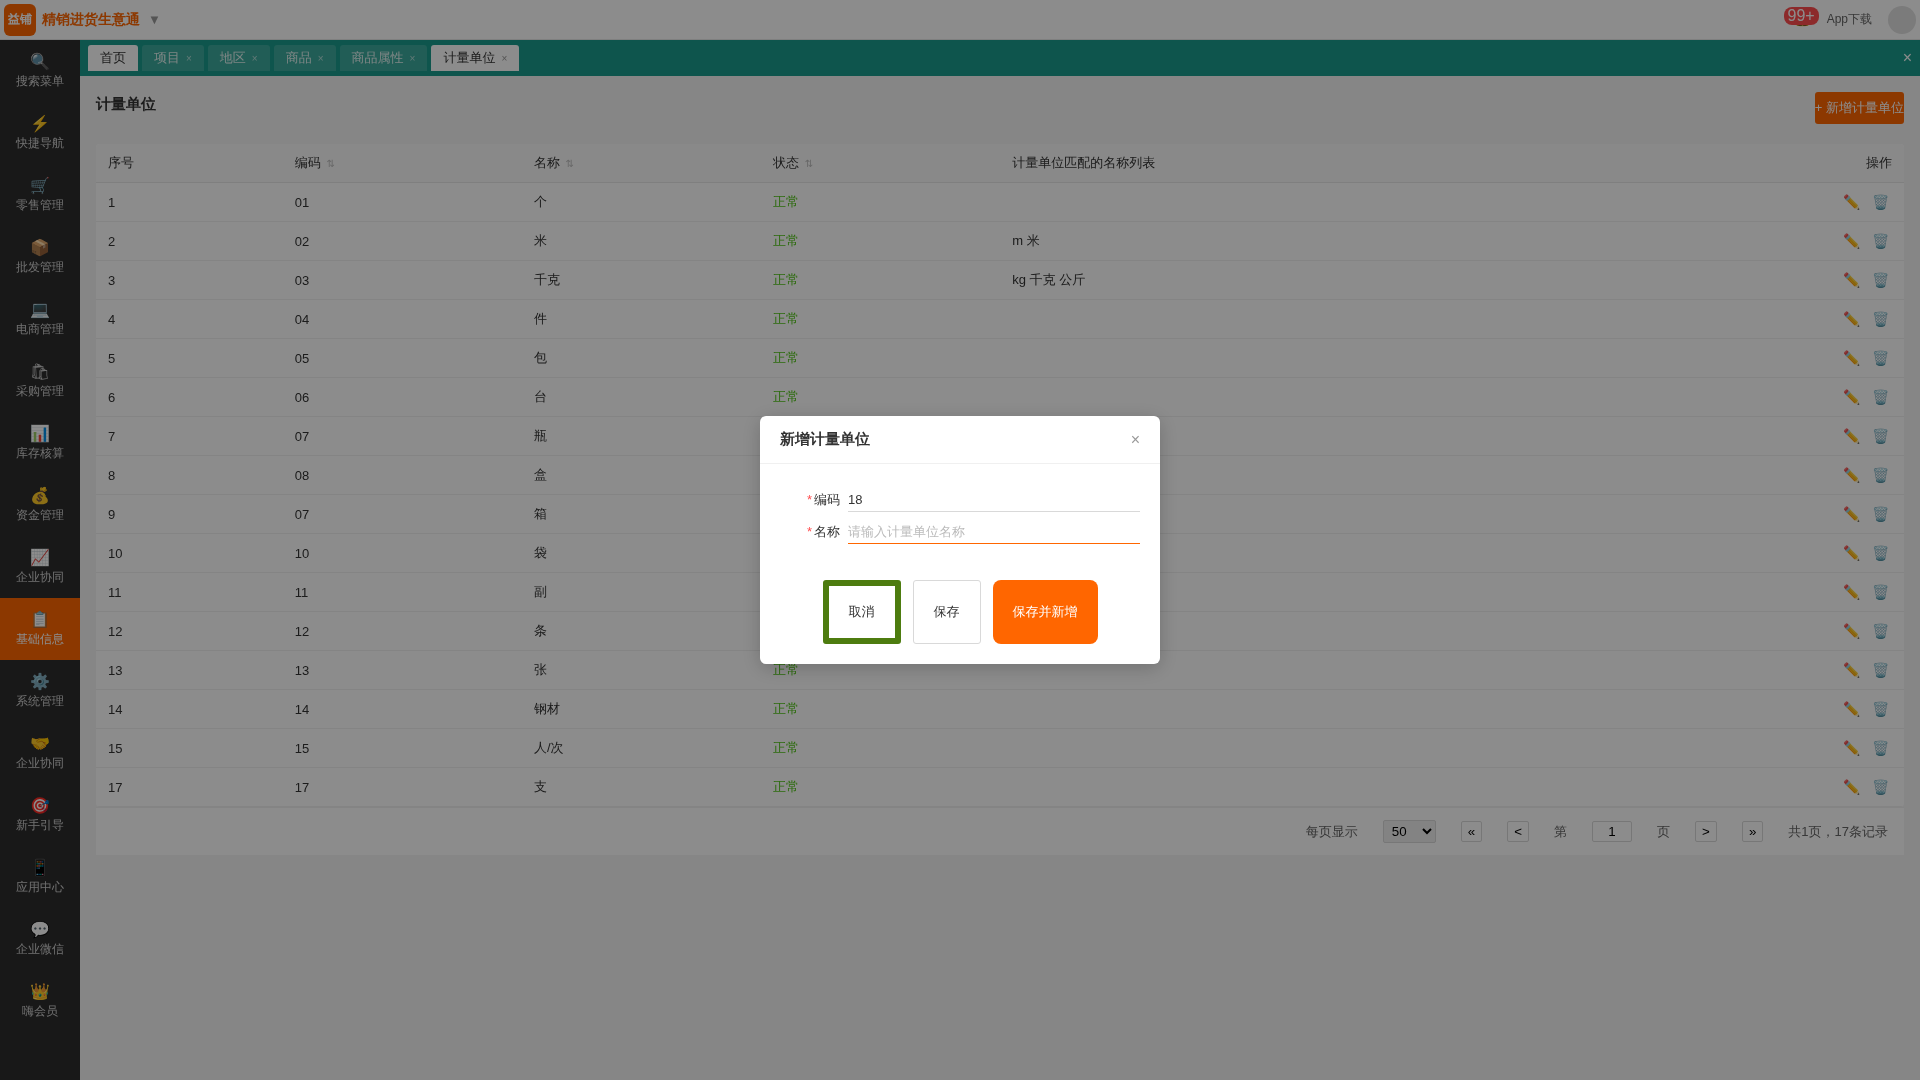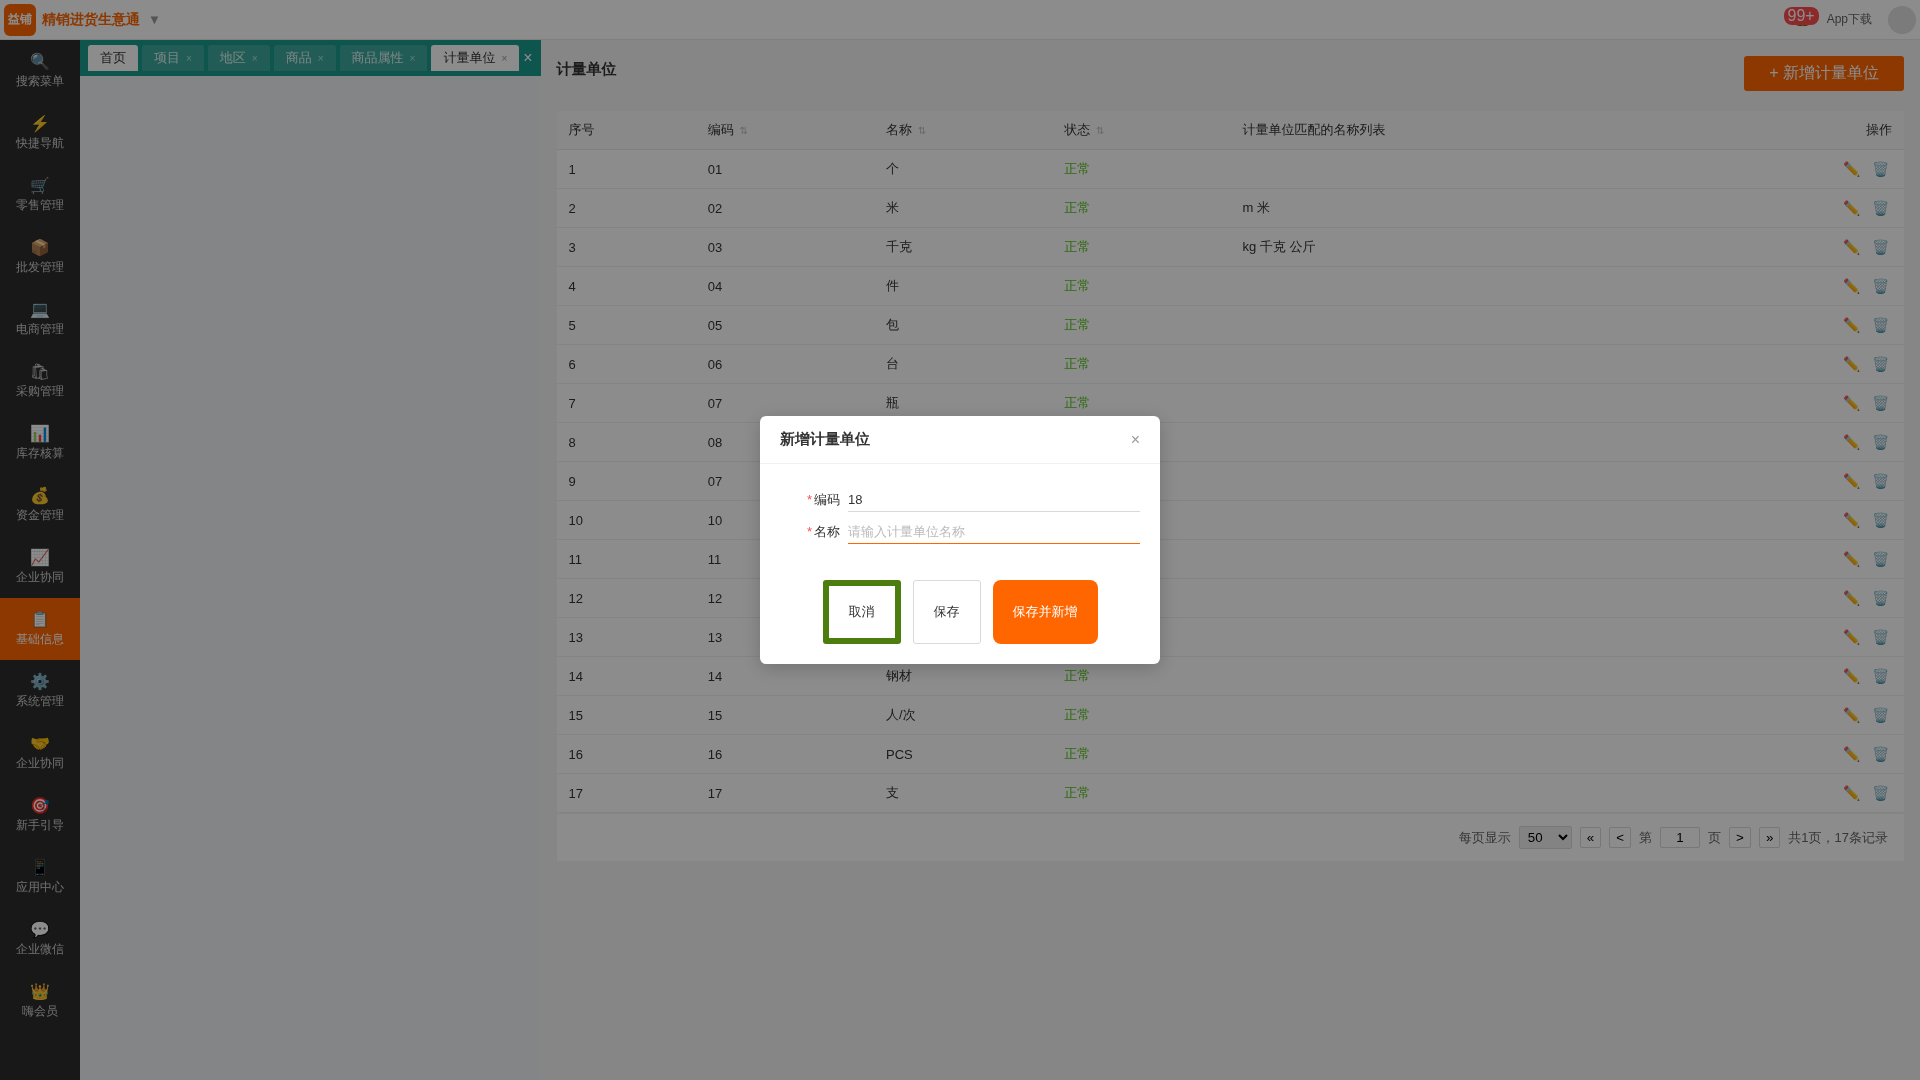--- a/index.html
+++ b/index.html
@@ -44,21 +44,21 @@
       text-align: center;
       font-size: 12px;
       cursor: pointer;
       transition: background 0.2s;
       color: #ccc;
     }
     .sidebar-item.active { background: #ff6600; color: #fff; }
     .sidebar-item .menu-icon { font-size: 16px; margin-bottom: 2px; }
 
     
-    .main-content { flex: 1; display: flex; flex-direction: row; overflow: hidden; }
+    .main-content { flex: 1; display: flex; flex-direction: column; overflow: hidden; }
 
     
     .tab-bar {
       background: #1a9c8c;
       display: flex;
       align-items: center;
       padding: 0 8px;
       height: 36px;
       gap: 4px;
       flex-shrink: 0;
@@ -80,24 +80,24 @@
 
     
     .page-body { flex: 1; padding: 16px; overflow-y: auto; background: #f5f5f5; }
     .page-title { font-size: 15px; font-weight: bold; color: #333; margin-bottom: 16px; }
 
     
     .btn-add {
       background: #ff6600;
       color: #fff;
       border: none;
-      padding: 7px 25px;
+      padding: 7px 0;
       border-radius: 3px;
       cursor: pointer;
-      font-size: 16px;
+      font-size: 13px;
       float: right;
       margin-bottom: 8px;
     }
 
     
     .table-container { background: #fff; border-radius: 4px; overflow: hidden; clear: both; }
     table { width: 100%; border-collapse: collapse; font-size: 13px; }
     thead tr { background: #fafafa; }
     th {
       padding: 10px 12px;
@@ -112,21 +112,21 @@
       border-bottom: 1px solid #f0f0f0;
       color: #333;
     }
     .status-normal { color: #52c41a; }
     .action-btns { display: flex; gap: 8px; justify-content: flex-end; }
     .action-btn { background: none; border: none; cursor: pointer; font-size: 14px; color: #666; padding: 2px; }
     .col-ops { text-align: right; }
     .sort-icon { color: #bbb; font-size: 10px; margin-left: 2px; }
 
     
-    .pagination { display: flex; align-items: center; justify-content: flex-end; padding: 12px 16px; gap: 8px; font-size: 13px; color: #666; background: #fff; border-top: 1px solid #f0f0f0; }
+    .pagination { display: flex; align-items: center; justify-content: flex-end; padding: 12px 16px; gap: 25px; font-size: 13px; color: #666; background: #fff; border-top: 1px solid #f0f0f0; }
     .pagination select { padding: 2px 4px; border: 1px solid #d9d9d9; border-radius: 2px; }
     .page-btn { padding: 2px 6px; border: 1px solid #d9d9d9; background: #fff; cursor: pointer; border-radius: 2px; }
     .page-input { width: 40px; border: 1px solid #d9d9d9; border-radius: 2px; text-align: center; padding: 2px; }
 
     
     .overlay {
       position: fixed; top: 0; left: 0; right: 0; bottom: 0;
       background: rgba(0,0,0,0.45);
       z-index: 200;
       display: flex;
@@ -544,33 +544,20 @@
     <td><span class="status-normal">正常</span></td>
     <td></td>
     <td class="col-ops">
       <div class="action-btns">
         <button class="action-btn">✏️</button>
         <button class="action-btn">🗑️</button>
       </div>
     </td>
   </tr>
               <tr>
-    <td>16</td>
-    <td>16</td>
-    <td>PCS</td>
-    <td><span class="status-normal">正常</span></td>
-    <td></td>
-    <td class="col-ops">
-      <div class="action-btns">
-        <button class="action-btn">✏️</button>
-        <button class="action-btn">🗑️</button>
-      </div>
-    </td>
-  </tr>
-              <tr>
     <td>17</td>
     <td>17</td>
     <td>支</td>
     <td><span class="status-normal">正常</span></td>
     <td></td>
     <td class="col-ops">
       <div class="action-btns">
         <button class="action-btn">✏️</button>
         <button class="action-btn">🗑️</button>
       </div>

